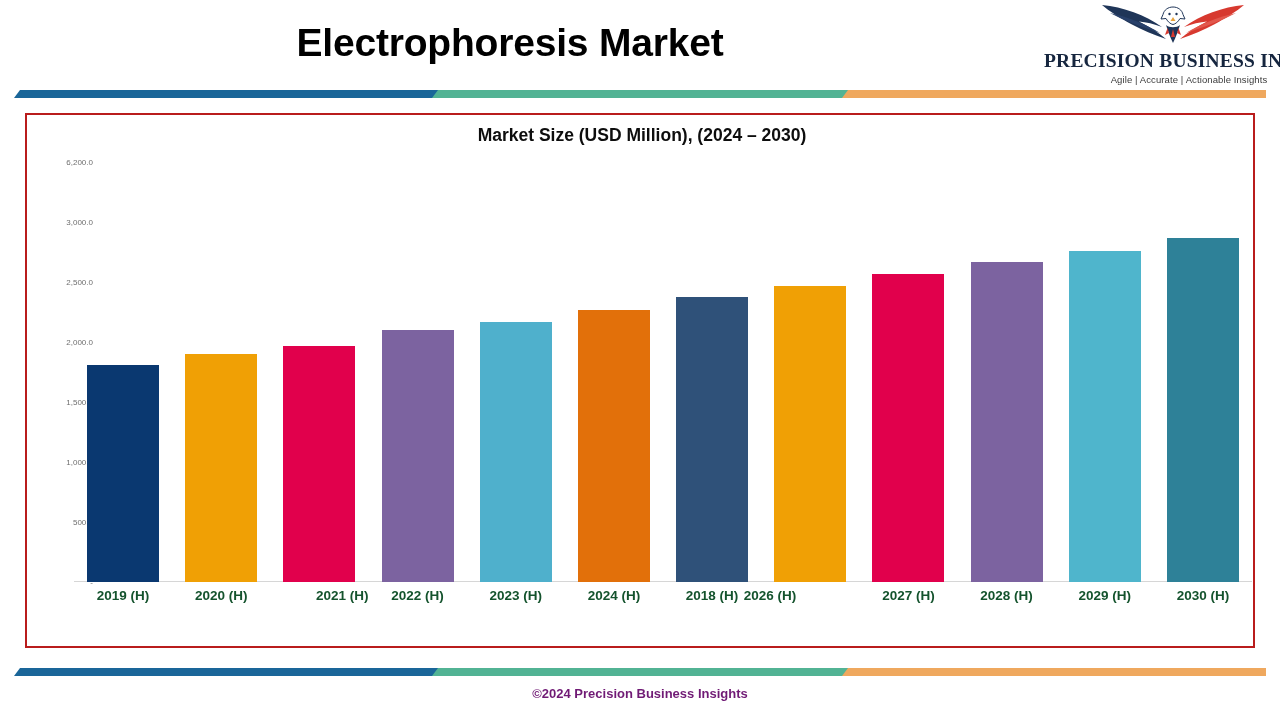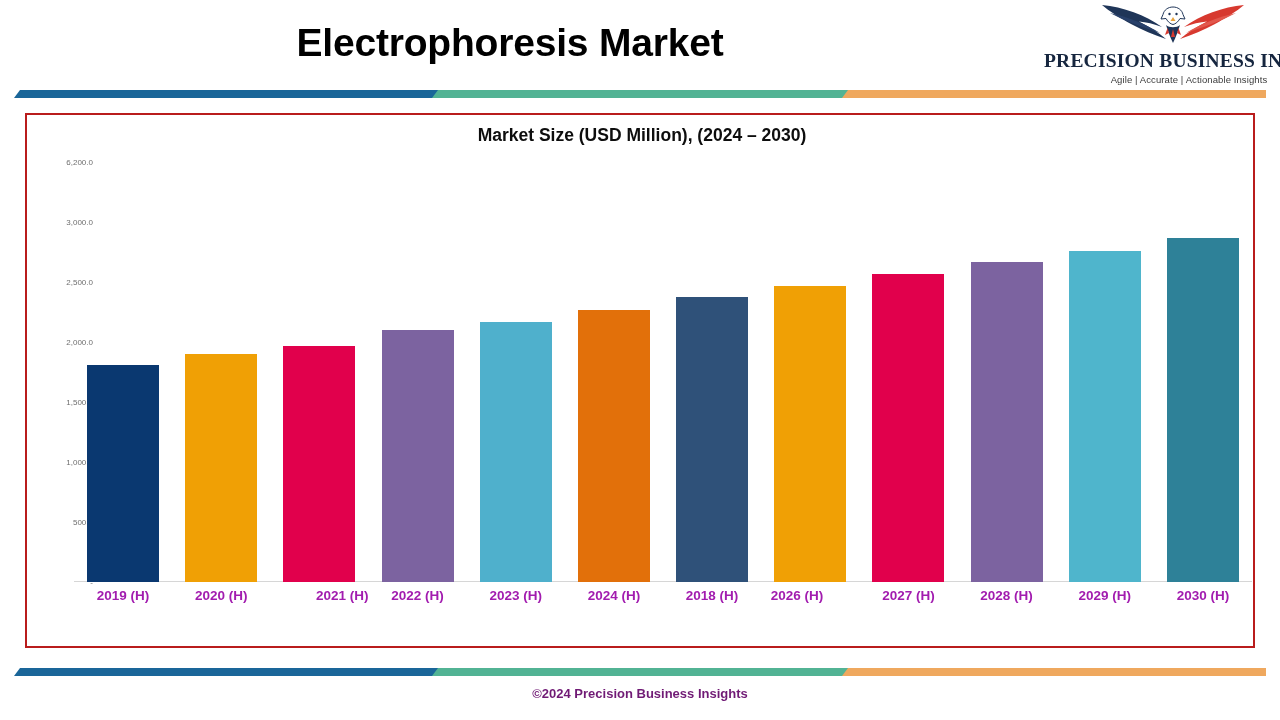--- a/index.html
+++ b/index.html
@@ -87,21 +87,21 @@
     position:absolute;bottom:0;width:98px;height:467px;
   }
   .bar{
     position:absolute;bottom:0;left:13px;width:72px;
   }
   .xlabels{
     position:absolute;left:47px;top:473px;width:1178px;height:26px;
   }
   .xlabel{
     position:absolute;top:0;width:98px;text-align:center;
-    font-size:13.5px;font-weight:700;color:#a21caf;white-space:nowrap;
+    font-size:13.5px;font-weight:700;color:#14532d;white-space:nowrap;
   }
 
   
   .footer{
     position:absolute;left:0;top:686px;width:1280px;text-align:center;
     font-size:13px;font-weight:700;color:#701a75;
     white-space:nowrap;
   }
 </style>
 </head>
@@ -195,21 +195,21 @@
         </div>
       </div>
     <div class="xlabels" id="xlabels">
         <div class="xlabel" style="left: 0px; width: 98.1667px;">2019 (H)</div>
         <div class="xlabel" style="left: 98.1667px; width: 98.1667px;">2020 (H)</div>
         <div class="xlabel" style="left: 196.333px; width: 98.1667px; text-align: right;">2021 (H)</div>
         <div class="xlabel" style="left: 294.5px; width: 98.1667px;">2022 (H)</div>
         <div class="xlabel" style="left: 392.667px; width: 98.1667px;">2023 (H)</div>
         <div class="xlabel" style="left: 490.833px; width: 98.1667px;">2024 (H)</div>
         <div class="xlabel" style="left: 589px; width: 98.1667px;">2018 (H)</div>
-        <div class="xlabel" style="left: 674px; width: 98.1667px;">2026 (H)</div>
+        <div class="xlabel" style="left: 647px; width: 98.1667px;">2026 (H)</div>
         <div class="xlabel" style="left: 785.333px; width: 98.1667px;">2027 (H)</div>
         <div class="xlabel" style="left: 883.5px; width: 98.1667px;">2028 (H)</div>
         <div class="xlabel" style="left: 981.667px; width: 98.1667px;">2029 (H)</div>
         <div class="xlabel" style="left: 1079.83px; width: 98.1667px;">2030 (H)</div>
       </div>
   </div>
 </div>
 
 <div class="divider divider-bottom">
   <div class="seg seg-blue"></div>

